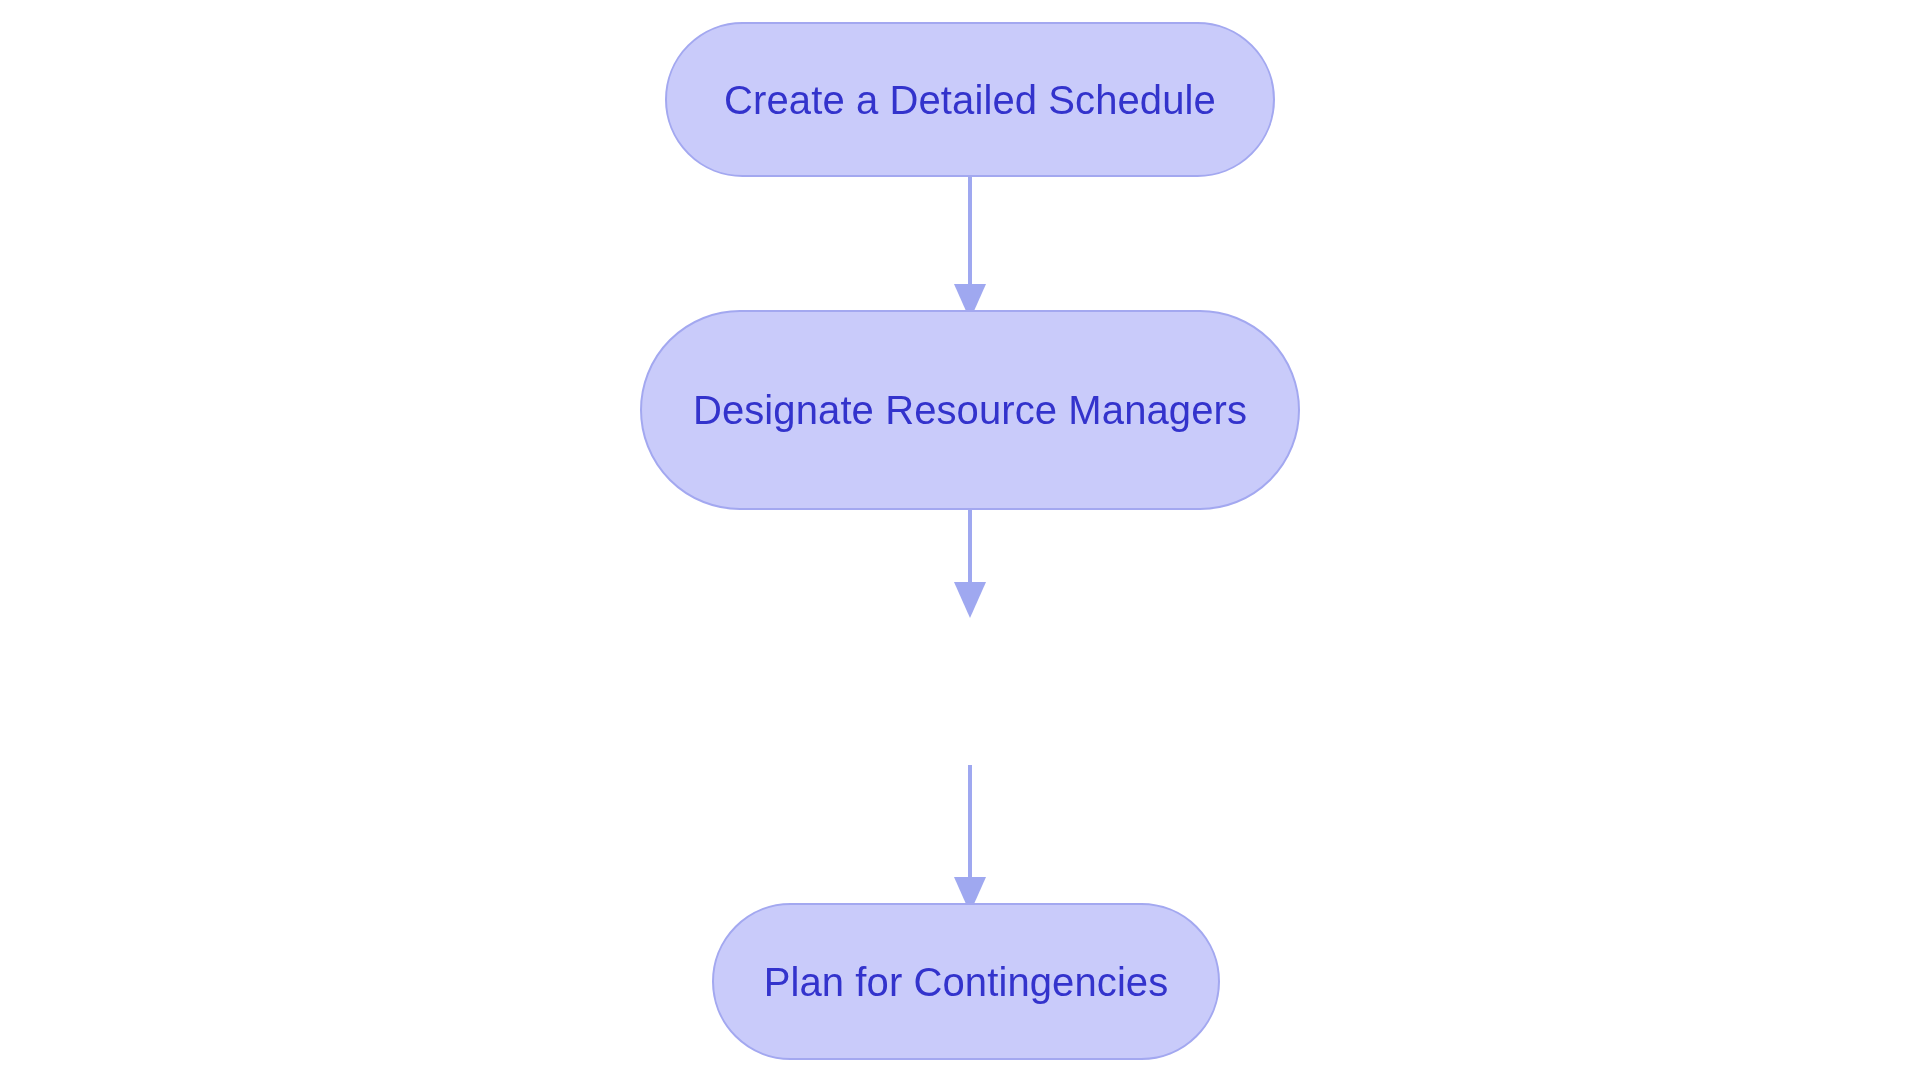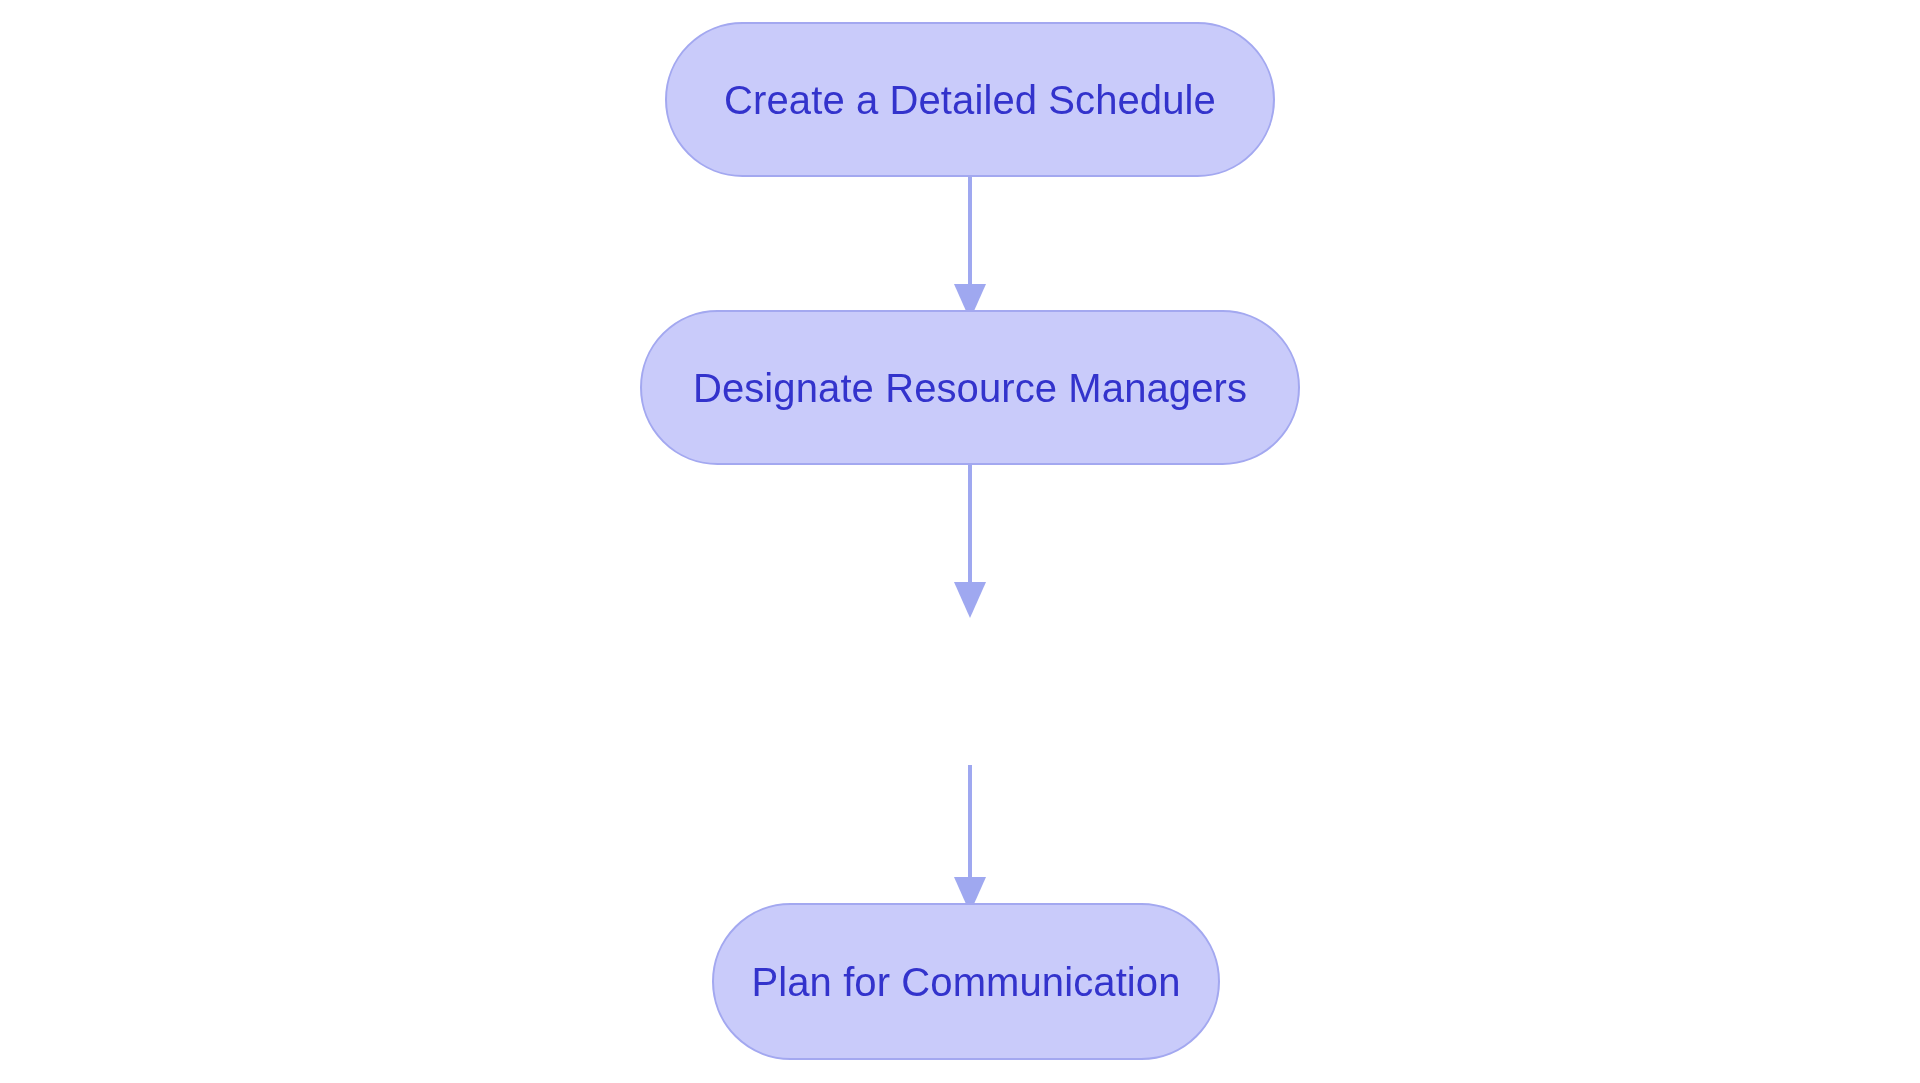--- a/index.html
+++ b/index.html
@@ -48,21 +48,21 @@
     font-weight: 400;
     line-height: 1.1;
     letter-spacing: 0.1px;
     white-space: nowrap;
     text-align: center;
     font-family: "Liberation Sans", "DejaVu Sans", sans-serif;
   }
 
   
   #node-0 { left: 665px;  top: 22px;   width: 610px; height: 155px; }
-  #node-1 { left: 640px;  top: 310px;  width: 660px; height: 155px; }
+  #node-1 { left: 640px;  top: 310px;  width: 660px; height: 200px; }
   #node-2 { left: 597px;  top: 608px;  width: 748px; height: 157px; }
   #node-3 { left: 712px;  top: 903px;  width: 508px; height: 157px; }
 </style>
 </head>
 <body>
 
 <div id="flowchart-canvas">
 
   <svg class="edge-layer" viewBox="0 0 1920 1083" width="1920" height="1083" xmlns="http://www.w3.org/2000/svg">
     <defs>
@@ -87,16 +87,16 @@
   <div class="node" id="node-0">
     <span class="node-label">Create a Detailed Schedule</span>
   </div>
 
   <div class="node" id="node-1">
     <span class="node-label">Designate Resource Managers</span>
   </div>
 
 
   <div class="node" id="node-3">
-    <span class="node-label">Plan for Communication</span>
+    <span class="node-label">Plan for Contingencies</span>
   </div>
 
 </div>
 
 </body></html>

